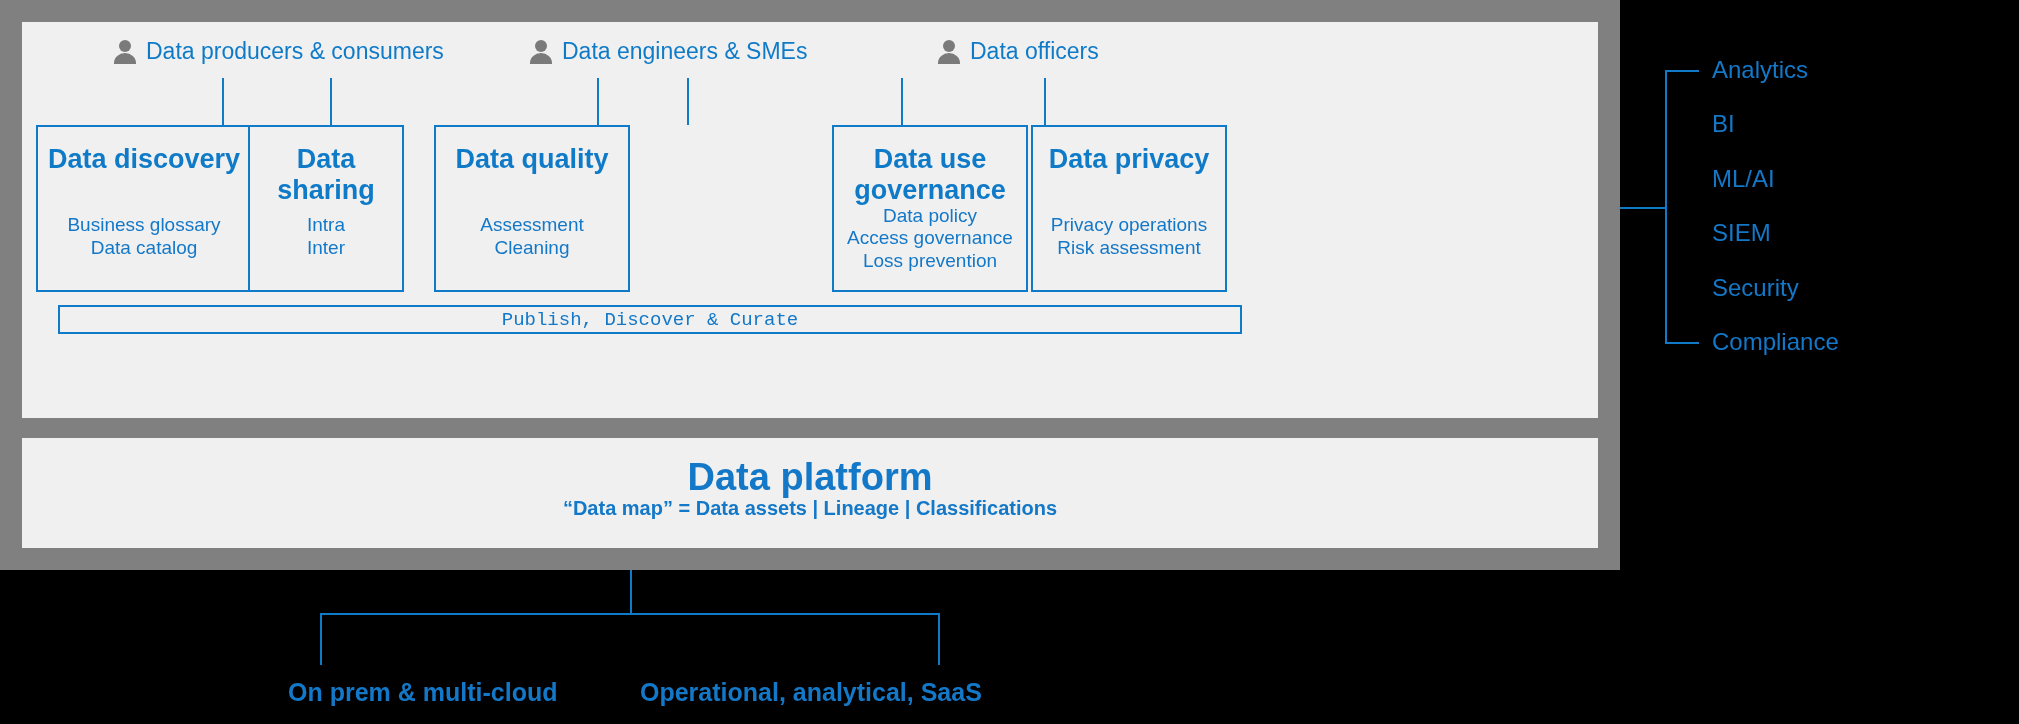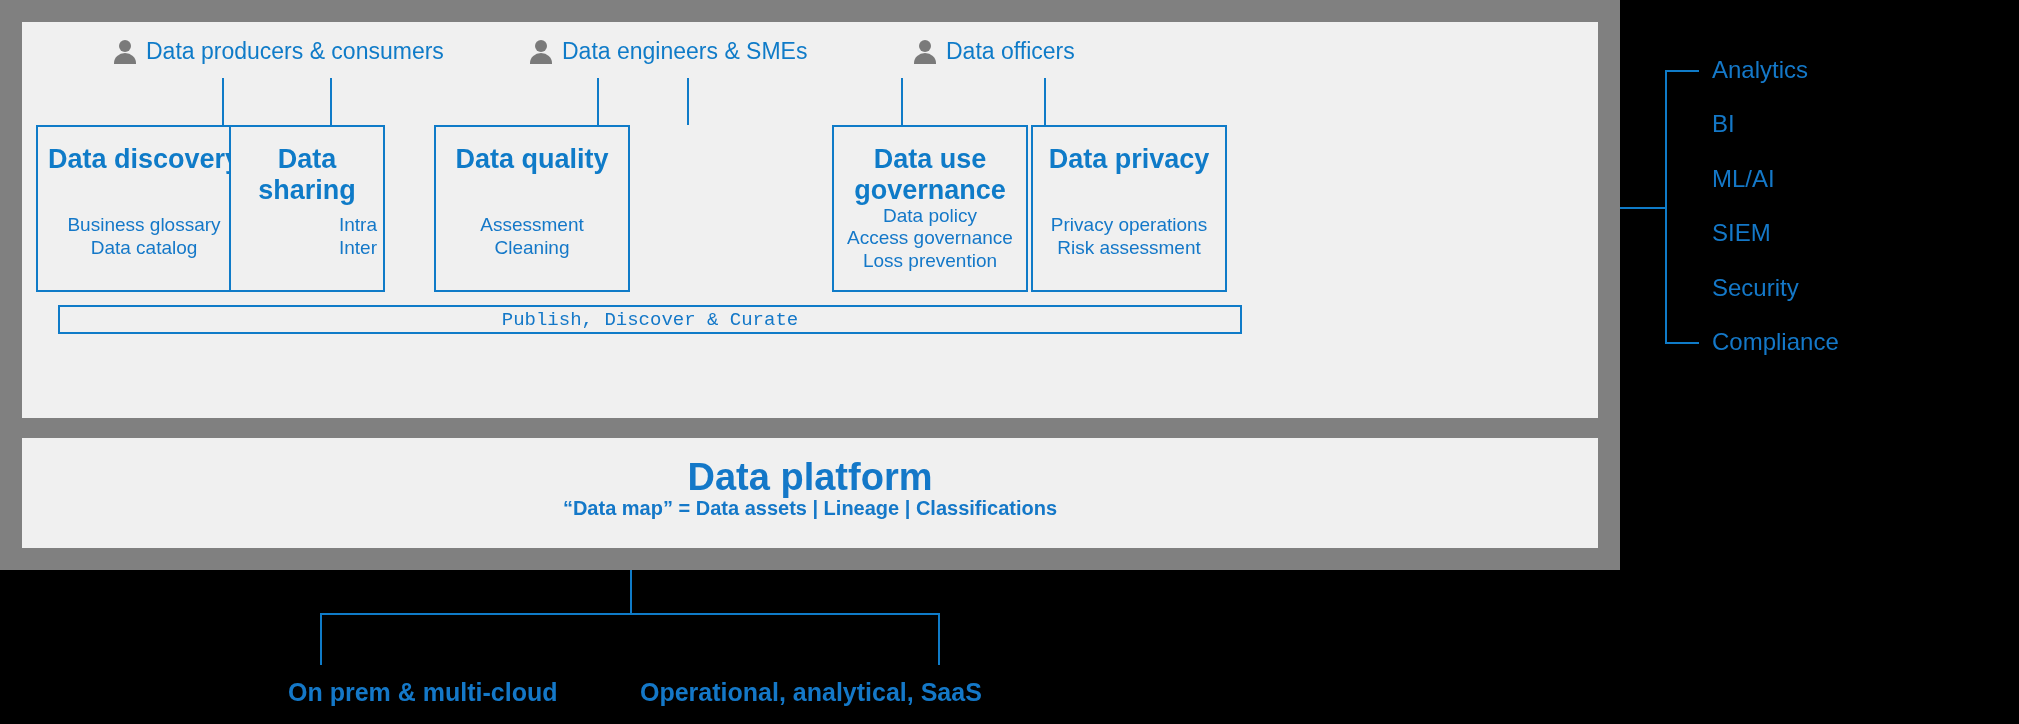--- a/index.html
+++ b/index.html
@@ -205,21 +205,21 @@
     </div>
 
     <div class="persona" style="left:508px; top:14px;">
       <span class="persona-icon">
         <span class="head"></span>
           <span class="body"></span>
       </span>
       <span class="persona-label">Data engineers &amp; SMEs</span>
     </div>
 
-    <div class="persona" style="left:892px; top:14px;">
+    <div class="persona" style="left:916px; top:14px;">
       <span class="persona-icon">
         <span class="head"></span>
           <span class="body"></span>
       </span>
       <span class="persona-label">Data officers</span>
     </div>
 
     <div class="vconn" style="left:200px; top:56px; height:47px;"></div>
     <div class="vconn" style="left:308px; top:56px; height:47px;"></div>
     <div class="vconn" style="left:575px; top:56px; height:47px;"></div>
@@ -228,21 +228,21 @@
     <div class="vconn" style="left:1022px; top:56px; height:47px;"></div>
 
     <div class="card" style="left:14px; width:216px;">
       <div class="card-title">Data discovery</div>
       <div class="card-items">
         <div>Business glossary</div>
         <div>Data catalog</div>
       </div>
     </div>
 
-    <div class="card" style="left:207px; width:156px;align-items:flex-end;">
+    <div class="card" style="left:226px; width:156px;">
       <div class="card-title">Data sharing</div>
       <div class="card-items">
         <div>Intra</div>
         <div>Inter</div>
       </div>
     </div>
 
     <div class="card" style="left:412px; width:196px;justify-content:flex-end;">
       <div class="card-title">Data quality</div>
       <div class="card-items">

